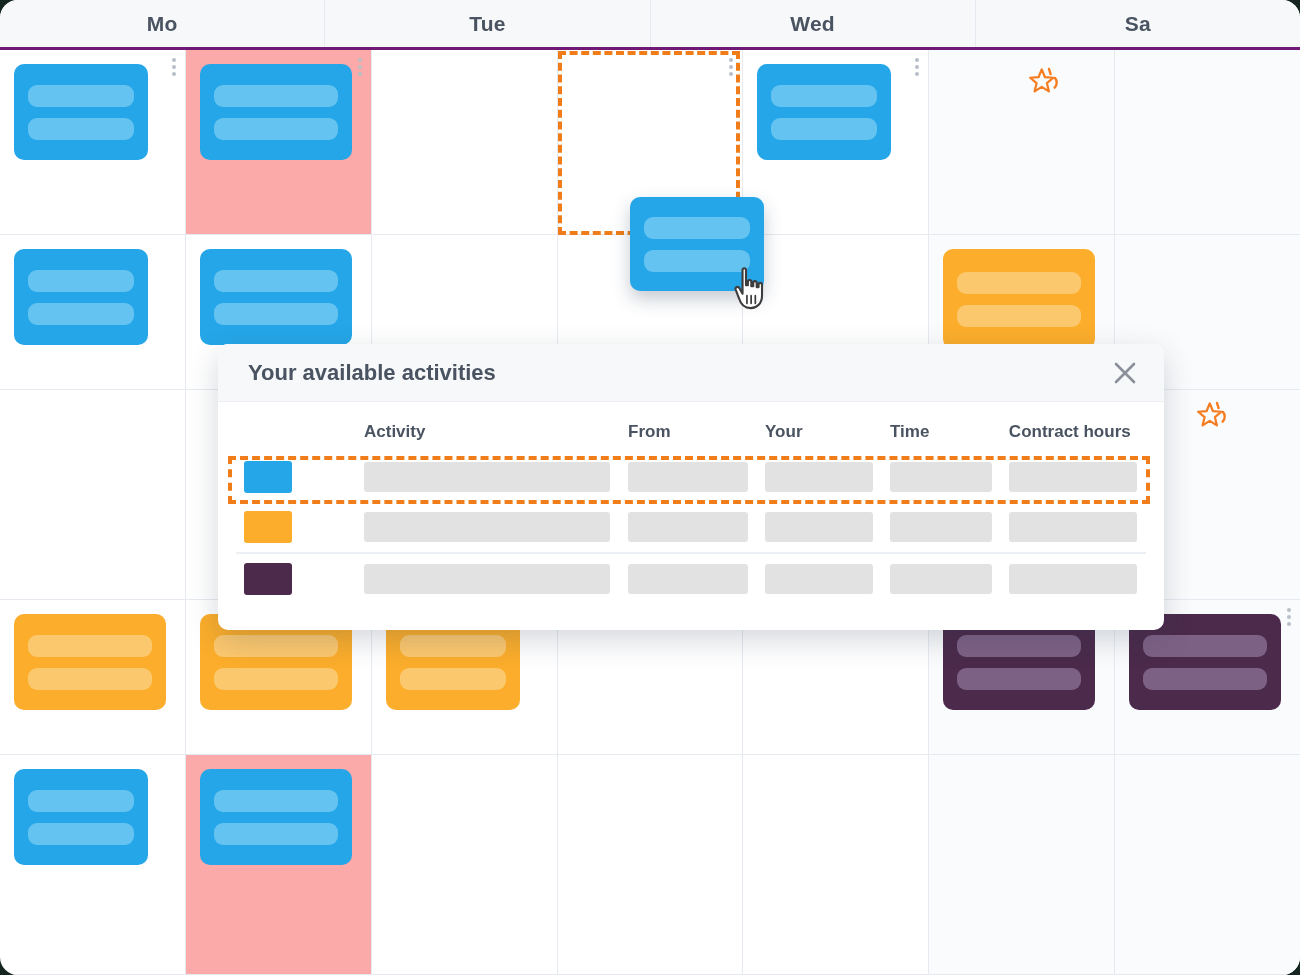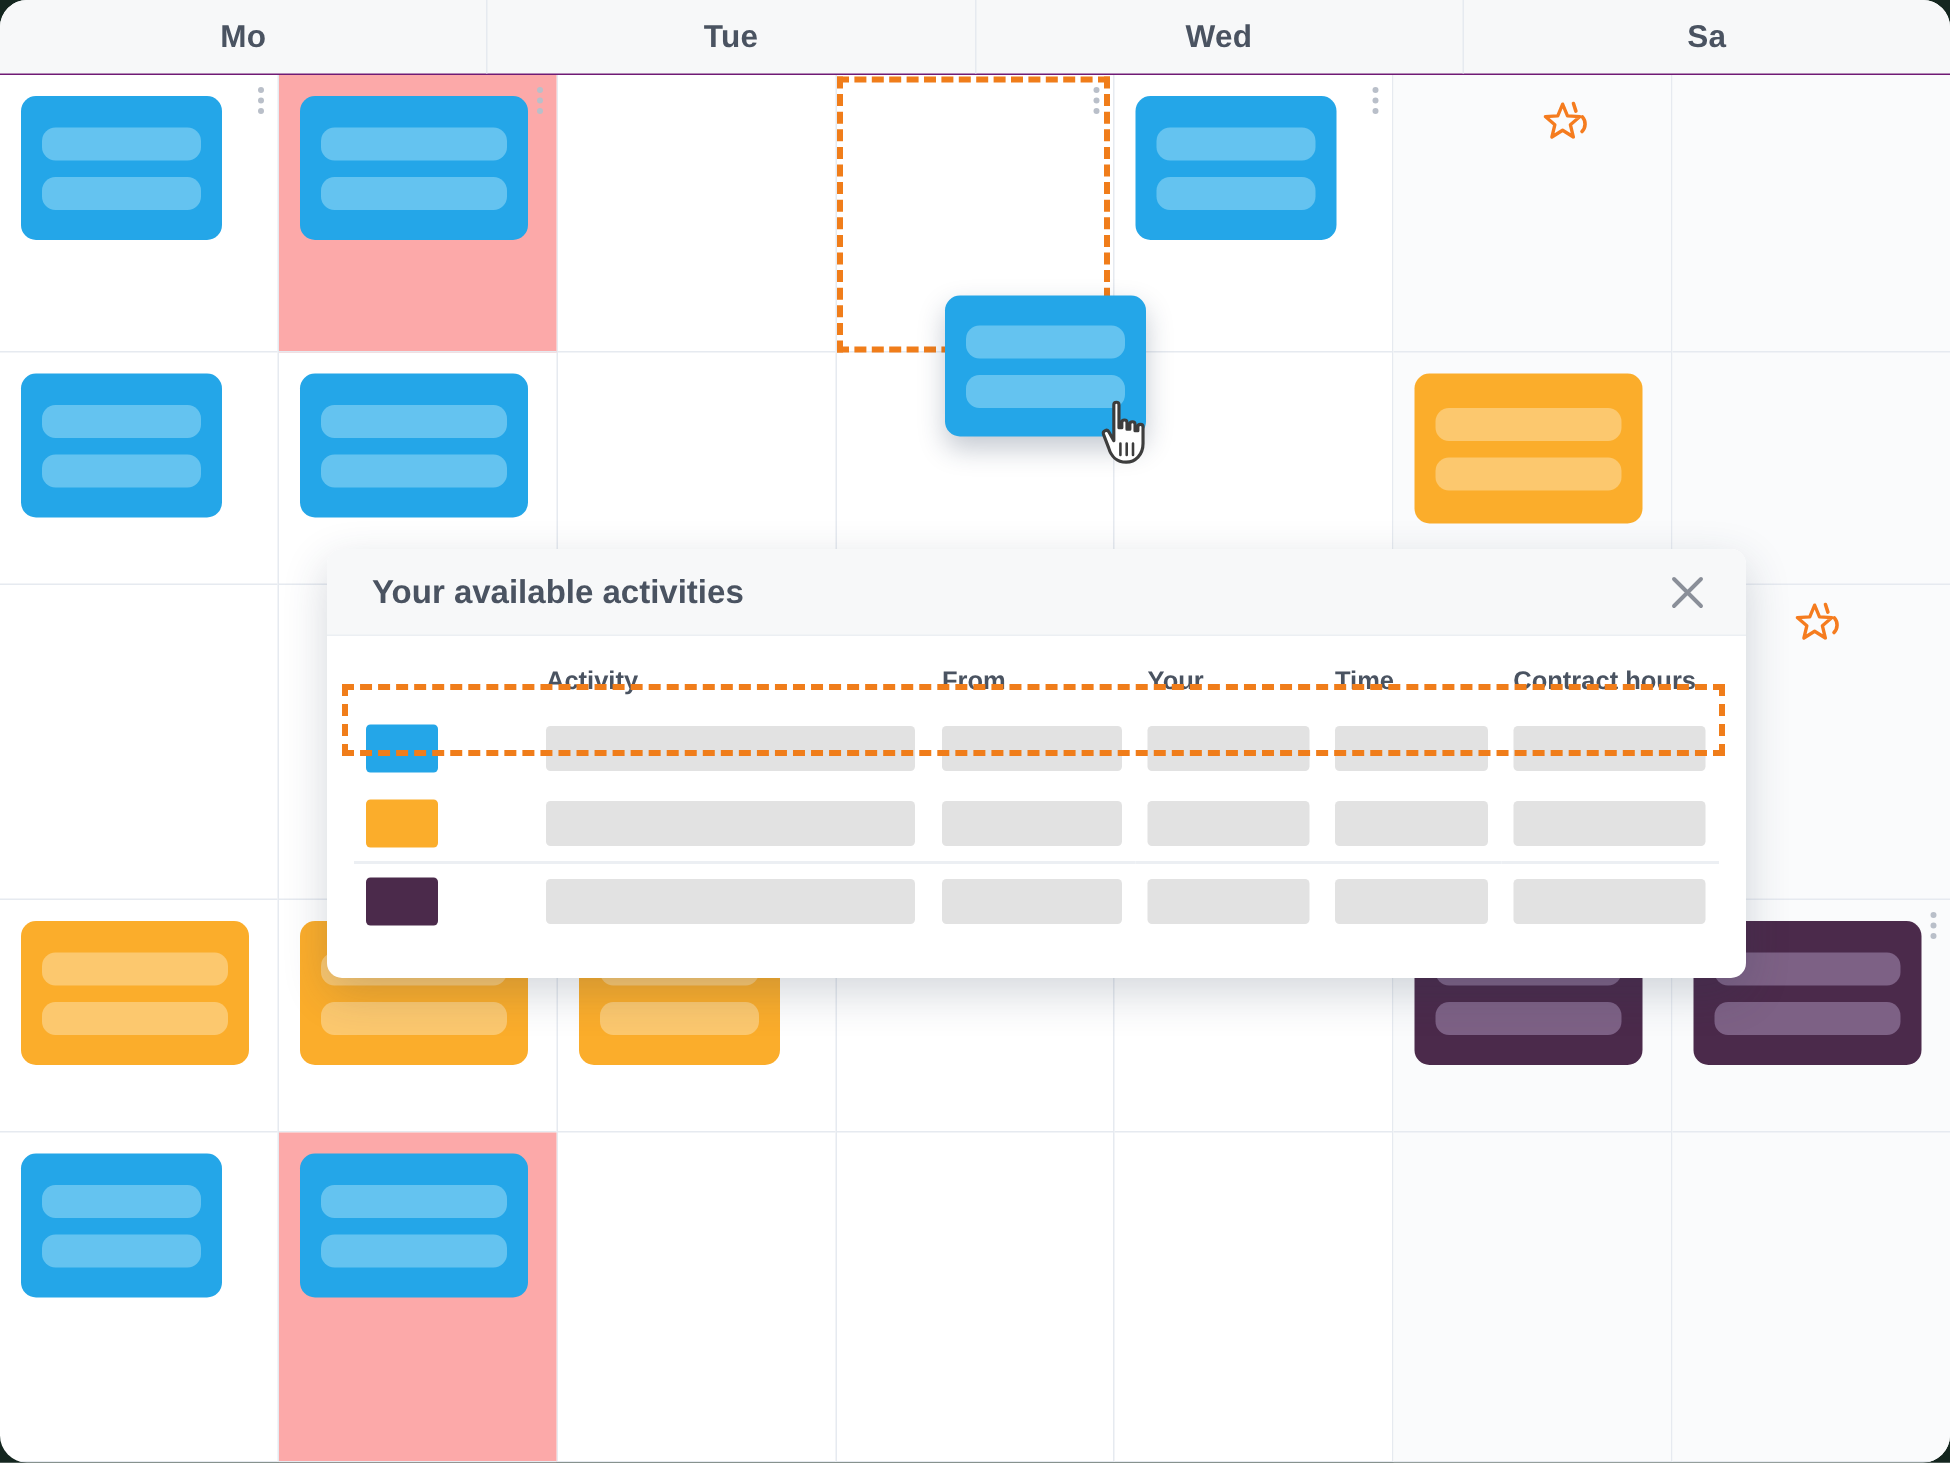--- a/index.html
+++ b/index.html
@@ -20,21 +20,21 @@
     border-radius: 18px;
     overflow: hidden;
   }
 
   
   .cal-header {
     display: flex;
     width: 100%;
     height: 50px;
     background: #f7f8f9;
-    border-bottom: 1px solid #701a75;
+    border-bottom: 3px solid #701a75;
   }
   .cal-header .dayhead {
     flex: 1 1 0;
     display: flex;
     align-items: center;
     justify-content: center;
     font-size: 21px;
     font-weight: bold;
     color: #4a5361;
     border-right: 1px solid #e6eaf0;
@@ -157,21 +157,21 @@
     top: 266px;
     width: 42px;
     height: 46px;
     z-index: 40;
   }
 
   
   .modal {
     position: absolute;
     left: 218px;
-    top: 366px;
+    top: 344px;
     width: 946px;
     background: #ffffff;
     border-radius: 10px;
     box-shadow: 0 10px 30px rgba(40,55,80,.20);
     z-index: 50;
     overflow: hidden;
   }
   .modal-head {
     height: 58px;
     background: #f7f8f9;

